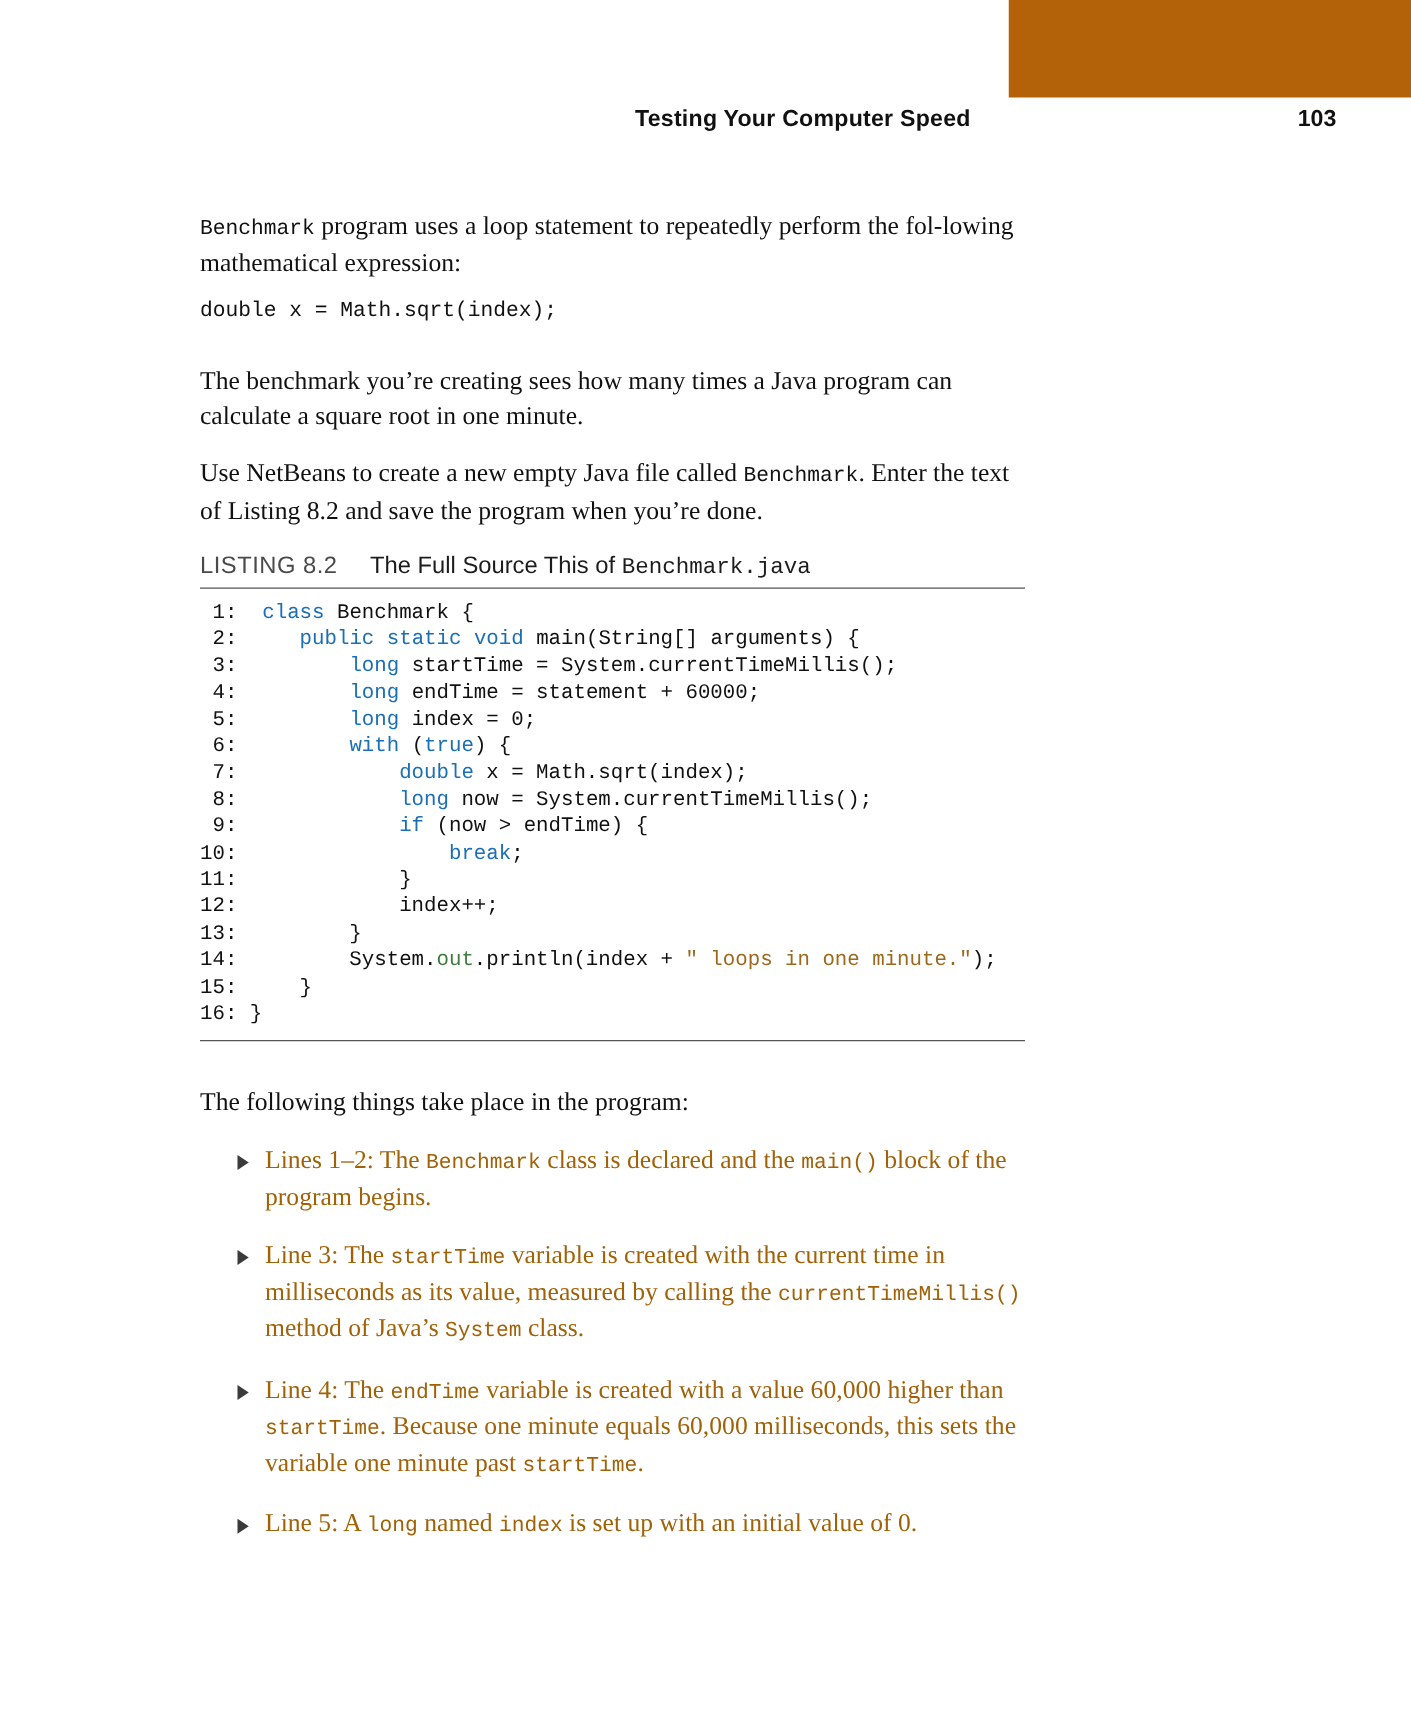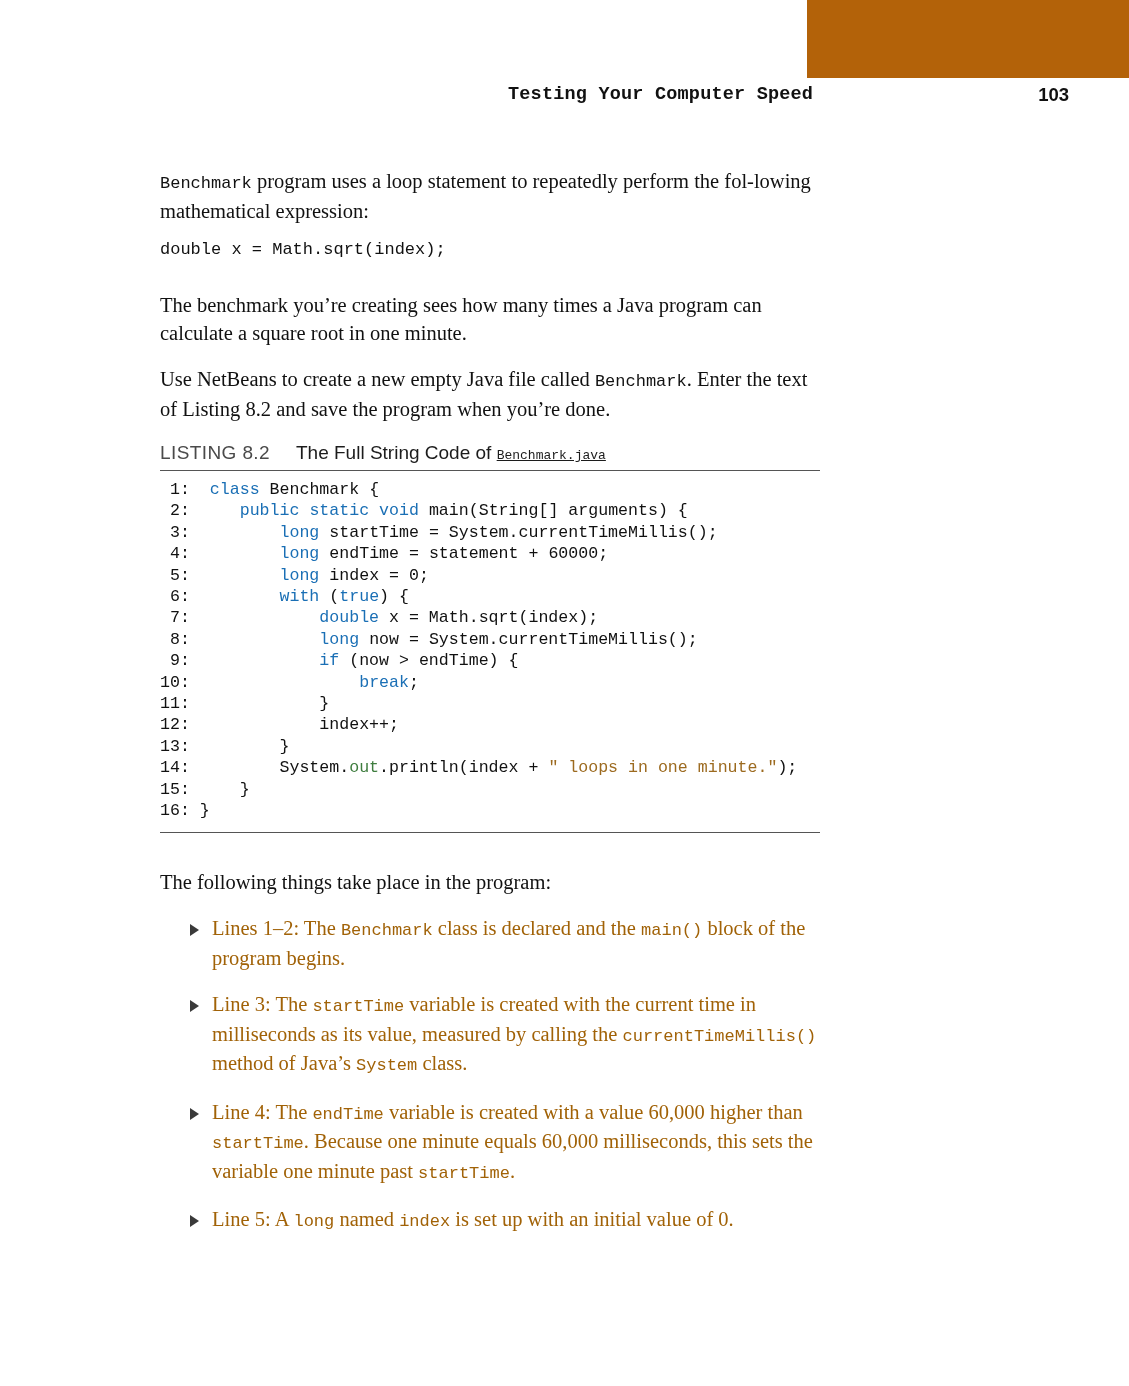--- a/index.html
+++ b/index.html
@@ -34,21 +34,21 @@
     position: absolute;
     top: 84px;
     left: 120px;
     right: 60px;
     height: 30px;
   }
   .running-title {
     position: absolute;
     left: 388px;
     top: 0;
-    font-family: Liberation Mono, monospace;
+    font-family: Liberation Sans, sans-serif;
     font-weight: bold;
     font-size: 18.5px;
     letter-spacing: 0.2px;
     color: #111;
   }
   .page-number {
     position: absolute;
     right: 0;
     top: 0;
     font-family: "Liberation Sans", sans-serif;
@@ -98,22 +98,21 @@
   .listing-head .lnum {
     letter-spacing: 0.4px;
     color: #4a4a4a;
   }
   .listing-head .ltitle {
     margin-left: 26px;
     color: #1c1c1c;
   }
   .listing-head .ltitle .mono {
     font-family: "Liberation Mono", monospace;
-    font-size: 13px;
-    text-decoration: underline;
+    font-size: 18px;
   }
   .listing-box {
     border-top: 1.5px solid #555;
     border-bottom: 1.5px solid #555;
     padding: 8px 0 10px 0;
     margin-bottom: 36px;
   }
   .code-line {
     font-family: "Liberation Mono", monospace;
     font-size: 16.6px;
@@ -174,21 +173,21 @@
 
     <p class="body-text">The benchmark you’re creating sees how many times a Java program can calculate a square root in one minute.</p>
 
     <p class="body-text">
       <span>Use NetBeans to create a new empty Java file called </span><code class="mono">Benchmark</code><span>. Enter the text of Listing 8.2 and save the program when you’re done.</span>
     </p>
 
     <div class="listing-head">
       <span class="lnum">LISTING 8.2</span>
       <span class="ltitle">
-        <span>The Full String Code of </span><span class="mono">Benchmark.java</span>
+        <span>The Full Source This of </span><span class="mono">Benchmark.java</span>
       </span>
     </div>
 
     <div class="listing-box" id="code-listing">
         <div class="code-line"><span> 1:</span><span>  </span><span class="kw">class</span><span> Benchmark {</span></div>
         <div class="code-line"><span> 2:</span><span>     </span><span class="kw">public</span><span> </span><span class="kw">static</span><span> </span><span class="kw">void</span><span> main(String[] arguments) {</span></div>
         <div class="code-line"><span> 3:</span><span>         </span><span class="kw">long</span><span> startTime = System.currentTimeMillis();</span></div>
         <div class="code-line"><span> 4:</span><span>         </span><span class="kw">long</span><span> endTime = statement + </span><span class="num">60000</span><span>;</span></div>
         <div class="code-line"><span> 5:</span><span>         </span><span class="kw">long</span><span> index = </span><span class="num">0</span><span>;</span></div>
         <div class="code-line"><span> 6:</span><span>         </span><span class="kw">with</span><span> (</span><span class="kw">true</span><span>) {</span></div>

